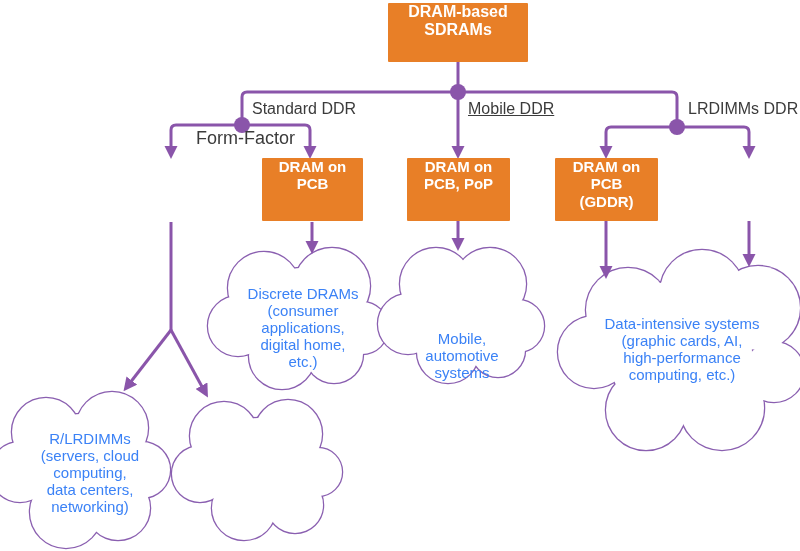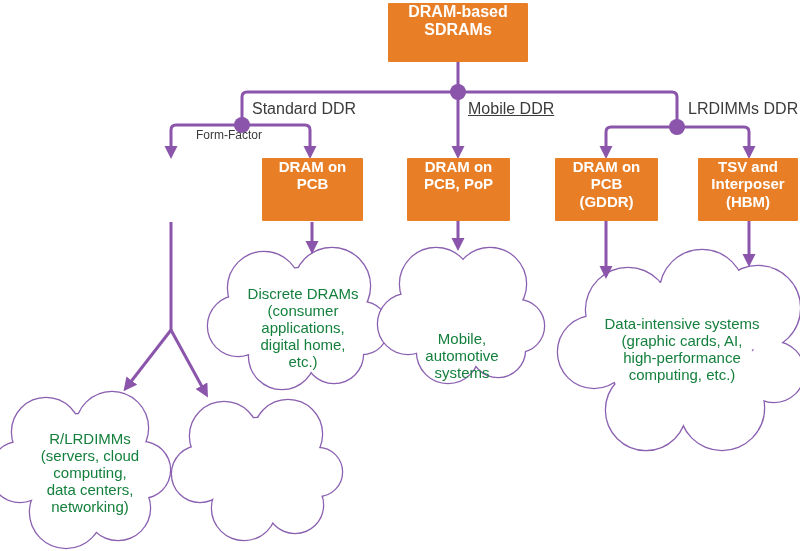--- a/index.html
+++ b/index.html
@@ -32,25 +32,25 @@
     border-radius: 1px;
   }
   .node.root { font-size: 16px; }
   .branch-label {
     position: absolute;
     z-index: 2;
     color: #3b3b3b;
     font-size: 16px;
     white-space: nowrap;
   }
-  .branch-label.small { font-size: 12px; }
+  .branch-label.small { font-size: 18px; }
   .cloud-text {
     position: absolute;
     z-index: 2;
-    color: #15803d;
+    color: #3b82f6;
     font-size: 15px;
     line-height: 17px;
     text-align: center;
     white-space: pre-line;
   }
 </style>
 </head>
 <body>
 
 <div class="canvas">
@@ -166,25 +166,20 @@
   </div>
   <div class="node" style="left:407px; top:158px; width:103px; height:63px;">
     <span>DRAM on
 PCB, PoP</span>
   </div>
   <div class="node" style="left:555px; top:158px; width:103px; height:63px;">
     <span>DRAM on
 PCB
 (GDDR)</span>
   </div>
-  <div class="node" style="left:698px; top:158px; width:100px; height:63px;">
-    <span>TSV and
-Interposer
-(HBM)</span>
-  </div>
 
   <div class="cloud-text" style="left:218px; top:285px; width:170px;">Discrete DRAMs
 (consumer
 applications,
 digital home,
 etc.)</div>
   <div class="cloud-text" style="left:387px; top:292px; width:150px;margin-top:38px;">Mobile,
 automotive
 systems</div>
   <div class="cloud-text" style="left:5px; top:430px; width:170px;">R/LRDIMMs

